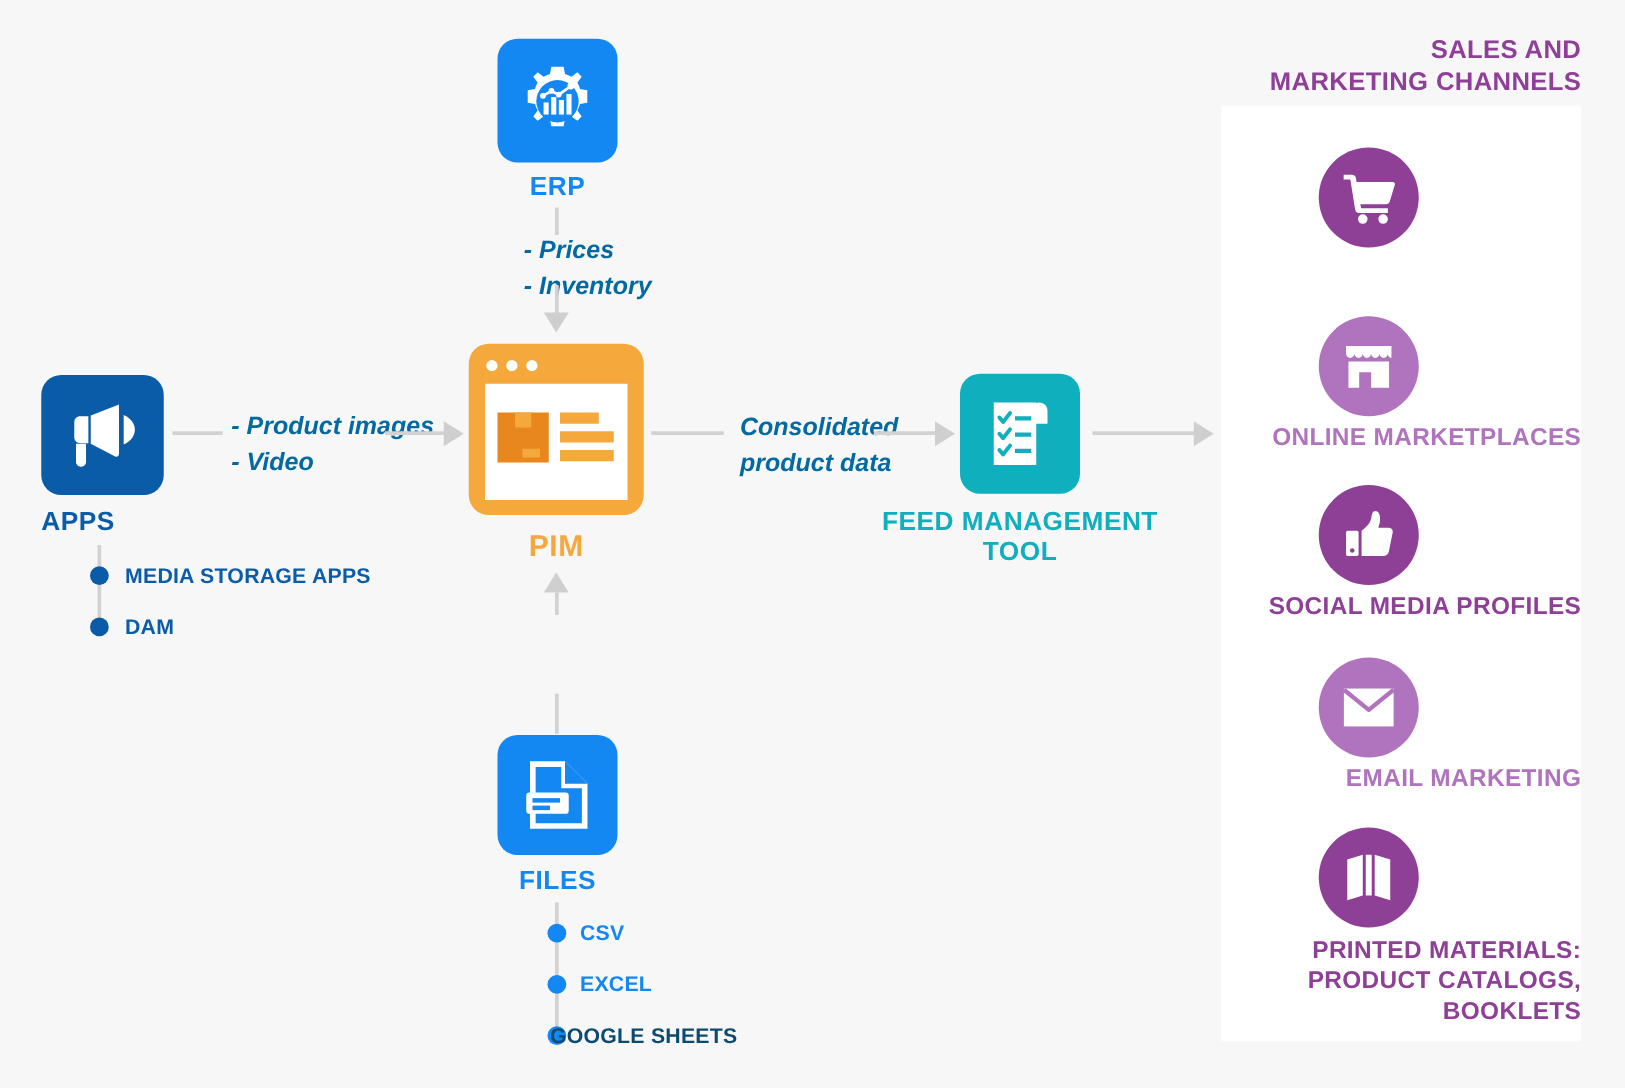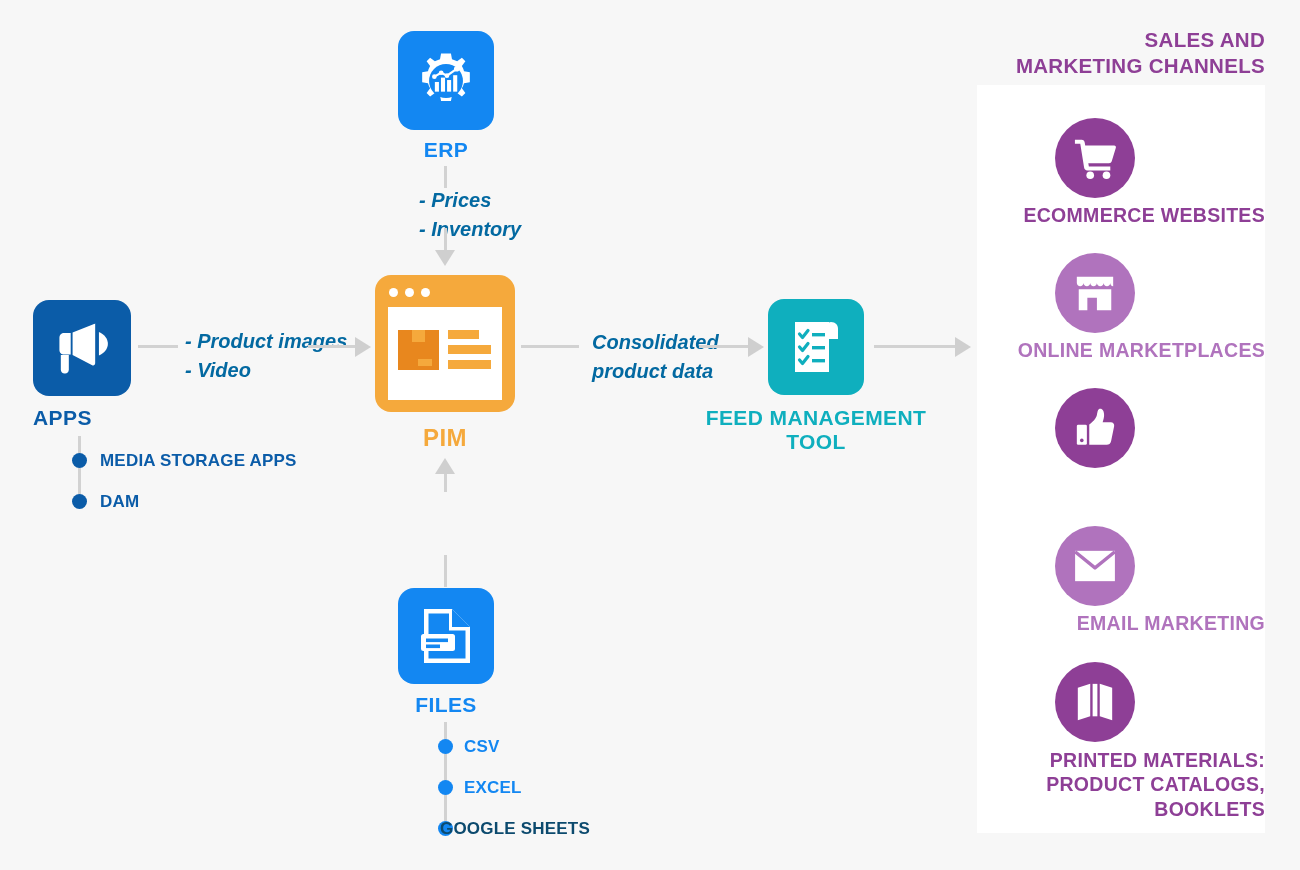--- a/index.html
+++ b/index.html
@@ -202,38 +202,38 @@
 
   <div id="channels-panel" class="abs" style="left:977px;top:85px;width:288px;height:748px;">
 
     <div class="abs channel-circle" style="left:78px;top:33px;width:80px;height:80px;background:#8e3f96;">
       <svg width="46" height="44" viewBox="0 0 48 46">
         <path fill="#ffffff" d="M3 4 L10 4 C12 4 13 5.2 13.3 7 L13.8 10 L44 10 C45.4 10 46.2 11 45.8 12.4 L41.5 26.5 C41.1 27.8 40 28.6 38.7 28.6 L17 28.6 L17.6 32 L40 32 L40 36 L16 36 C14 36 12.9 34.8 12.6 33 L8.6 8 L3 8 Z"></path>
         <circle cx="19" cy="41" r="4" fill="#ffffff"></circle>
         <circle cx="36" cy="41" r="4" fill="#ffffff"></circle>
       </svg>
     </div>
-    <div class="channel-title abs" style="left:0;top:119px;width:288px;color:#8e3f96;">ECOMMERCE WEBSITES</div>
 
     <div class="abs channel-circle" style="left:78px;top:168px;width:80px;height:80px;background:#b073bd;">
       <svg width="46" height="44" viewBox="0 0 48 46">
         <path fill="#ffffff" d="M5 6 L43 6 L43 16 C41 16 40 14.2 40 12.6 C40 14.2 38.4 16 36.5 16 C34.6 16 33 14.2 33 12.6 C33 14.2 31.4 16 29.5 16 C27.6 16 26 14.2 26 12.6 C26 14.2 24.4 16 22.5 16 C20.6 16 19 14.2 19 12.6 C19 14.2 17.4 16 15.5 16 C13.6 16 12 14.2 12 12.6 C12 14.2 10.4 16 8.5 16 C6.6 16 5 14.2 5 12.6 Z"></path>
         <path fill="#ffffff" d="M7 19 L41 19 L41 41 L26 41 L26 28 L16 28 L16 41 L7 41 Z"></path>
         <rect x="29" y="23" width="9" height="9" fill="#ffffff"></rect>
       </svg>
     </div>
     <div class="channel-title abs" style="left:0;top:254px;width:288px;color:#b073bd;">ONLINE MARKETPLACES</div>
 
     <div class="abs channel-circle" style="left:78px;top:303px;width:80px;height:80px;background:#8e3f96;">
       <svg width="44" height="44" viewBox="0 0 46 46">
         <path fill="#ffffff" d="M17 19.5 C17 19.5 24 14.5 25 9.5 C25.8 5.5 26 3 28.5 3 C31 3 32.5 5.5 32.5 9.5 C32.5 13 31 17 31 17 L39.5 17 C42 17 43.5 18.8 43 21.2 L39.8 36.8 C39.3 39.2 37.5 40.5 35.2 40.5 L17 40.5 Z"></path>
         <rect x="4" y="19.5" width="10.5" height="21" rx="1.4" fill="#ffffff"></rect>
         <circle cx="9.2" cy="36" r="1.9" fill="#8e3f96"></circle>
       </svg>
     </div>
+    <div class="channel-title abs" style="left:0;top:389px;width:288px;color:#8e3f96;">SOCIAL MEDIA PROFILES</div>
 
     <div class="abs channel-circle" style="left:78px;top:441px;width:80px;height:80px;background:#b073bd;">
       <svg width="46" height="36" viewBox="0 0 48 38">
         <rect x="3" y="3" width="42" height="32" fill="#ffffff"></rect>
         <path d="M3 4 L24 21 L45 4" stroke="#b073bd" stroke-width="3.6" fill="none" stroke-linejoin="round"></path>
       </svg>
     </div>
     <div class="channel-title abs" style="left:0;top:527px;width:288px;color:#b073bd;">EMAIL MARKETING</div>
 
     <div class="abs channel-circle" style="left:78px;top:577px;width:80px;height:80px;background:#8e3f96;">

